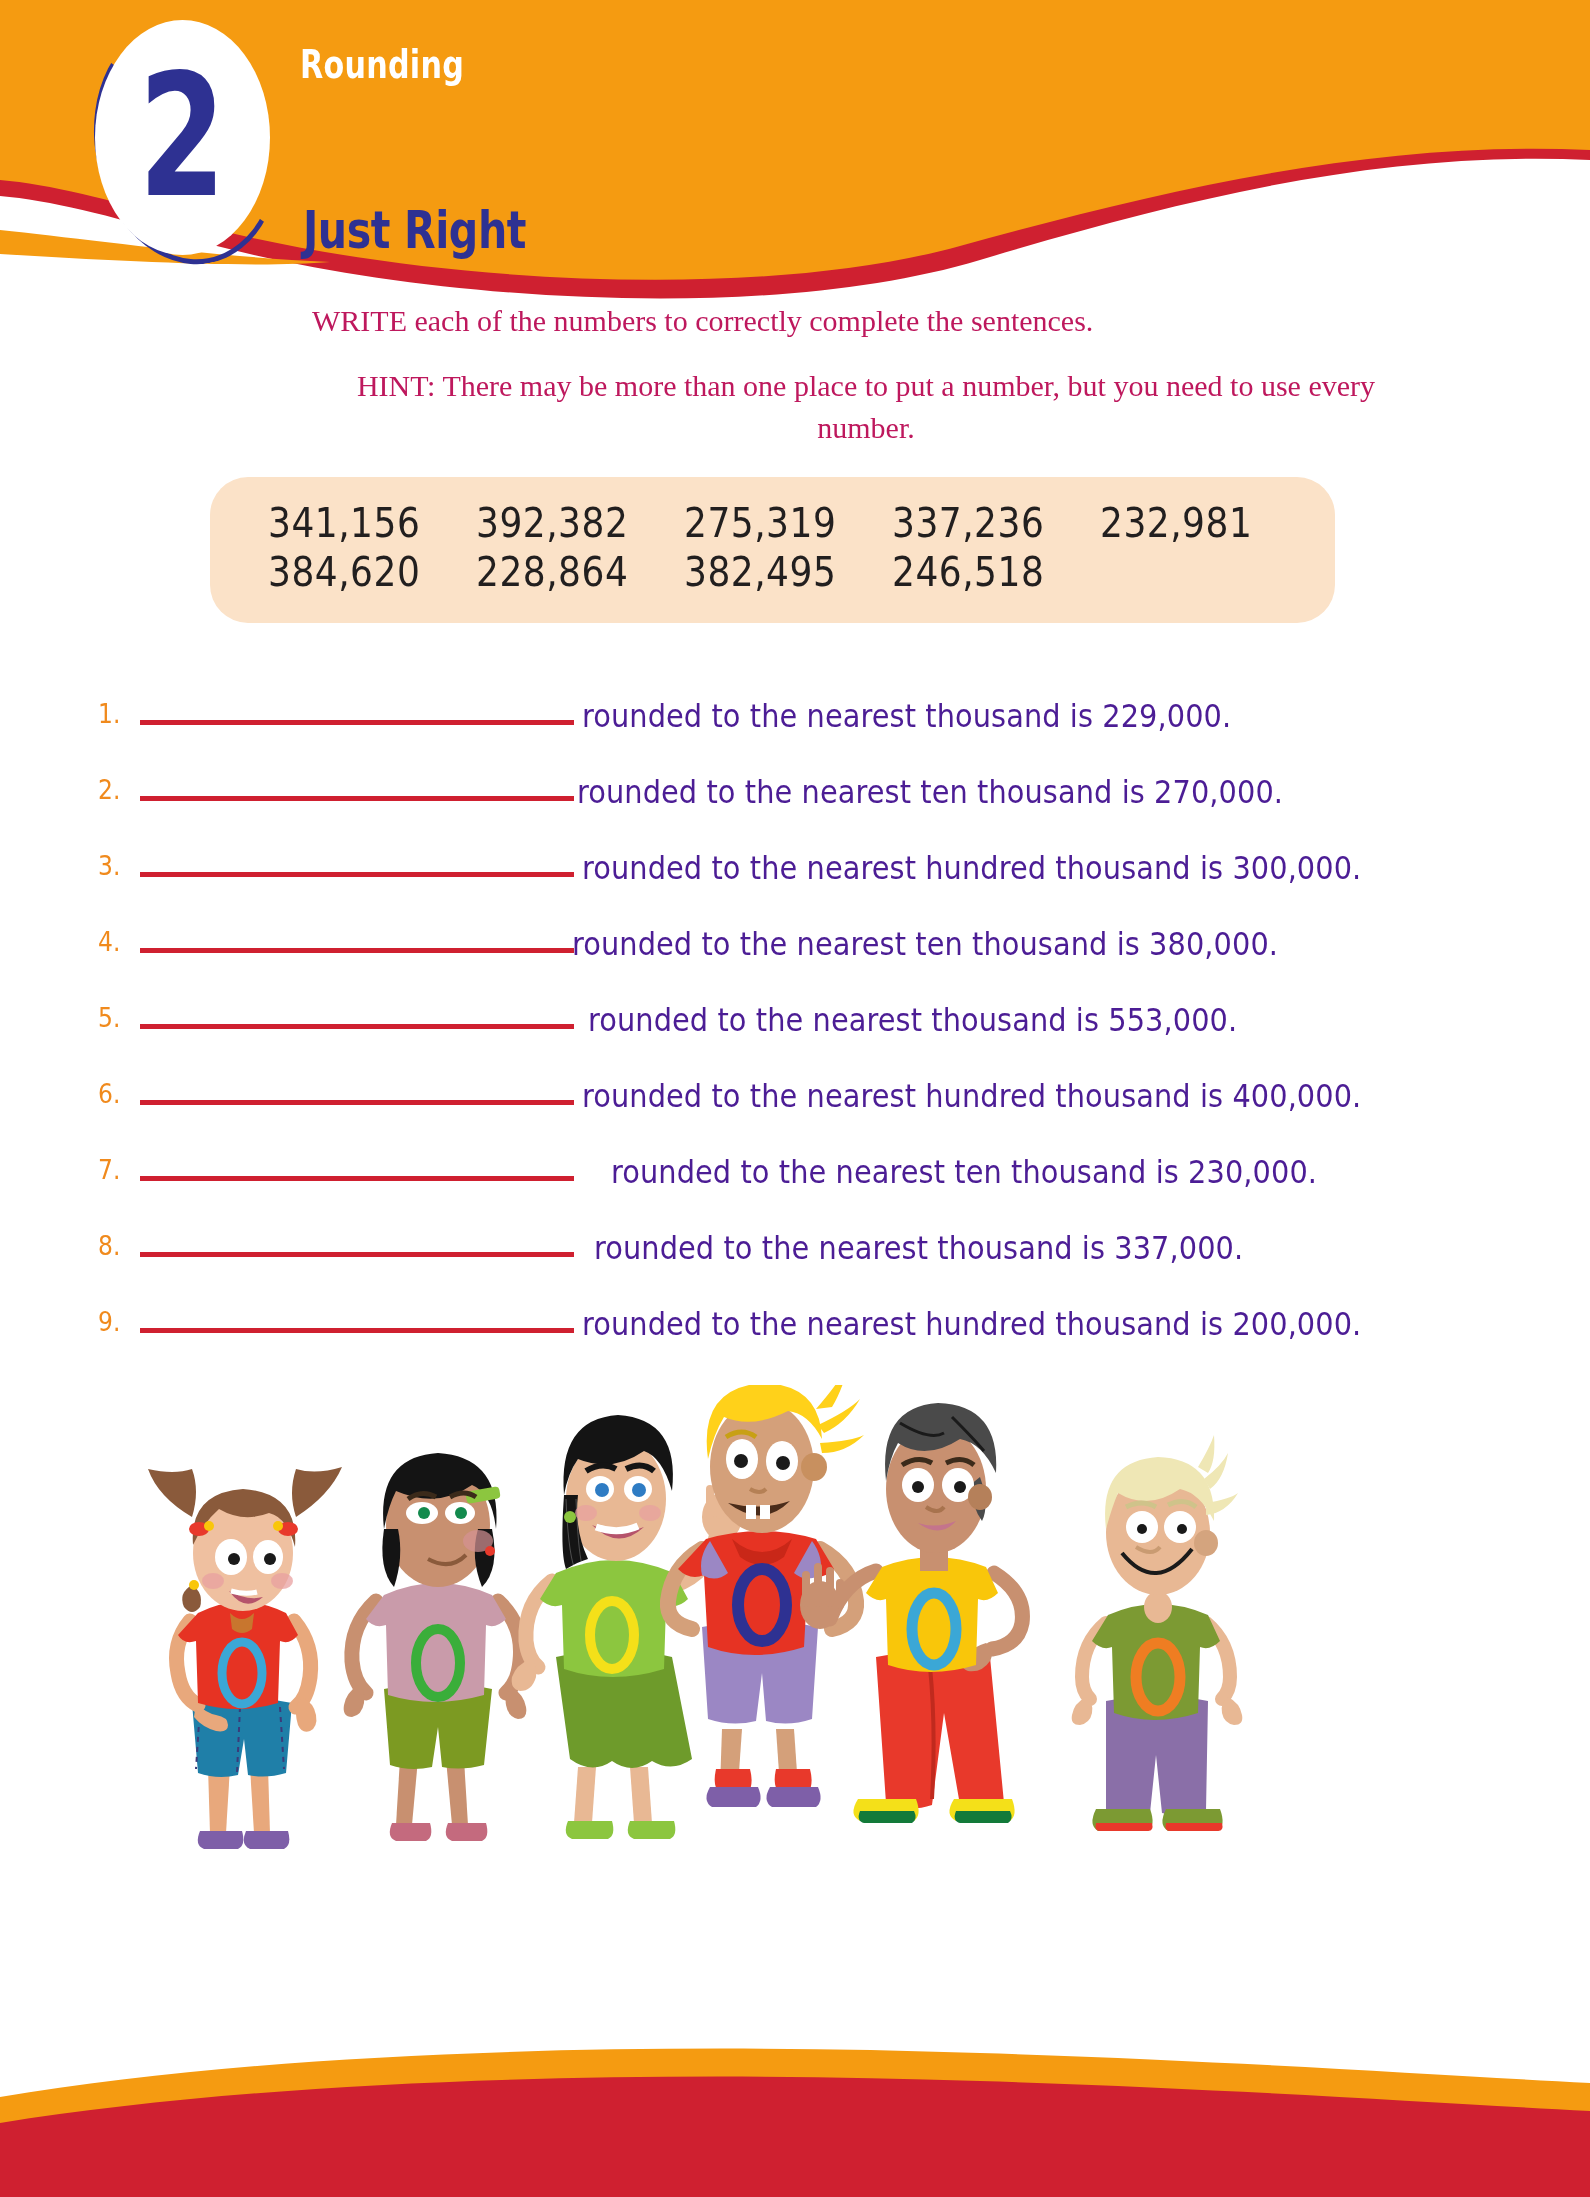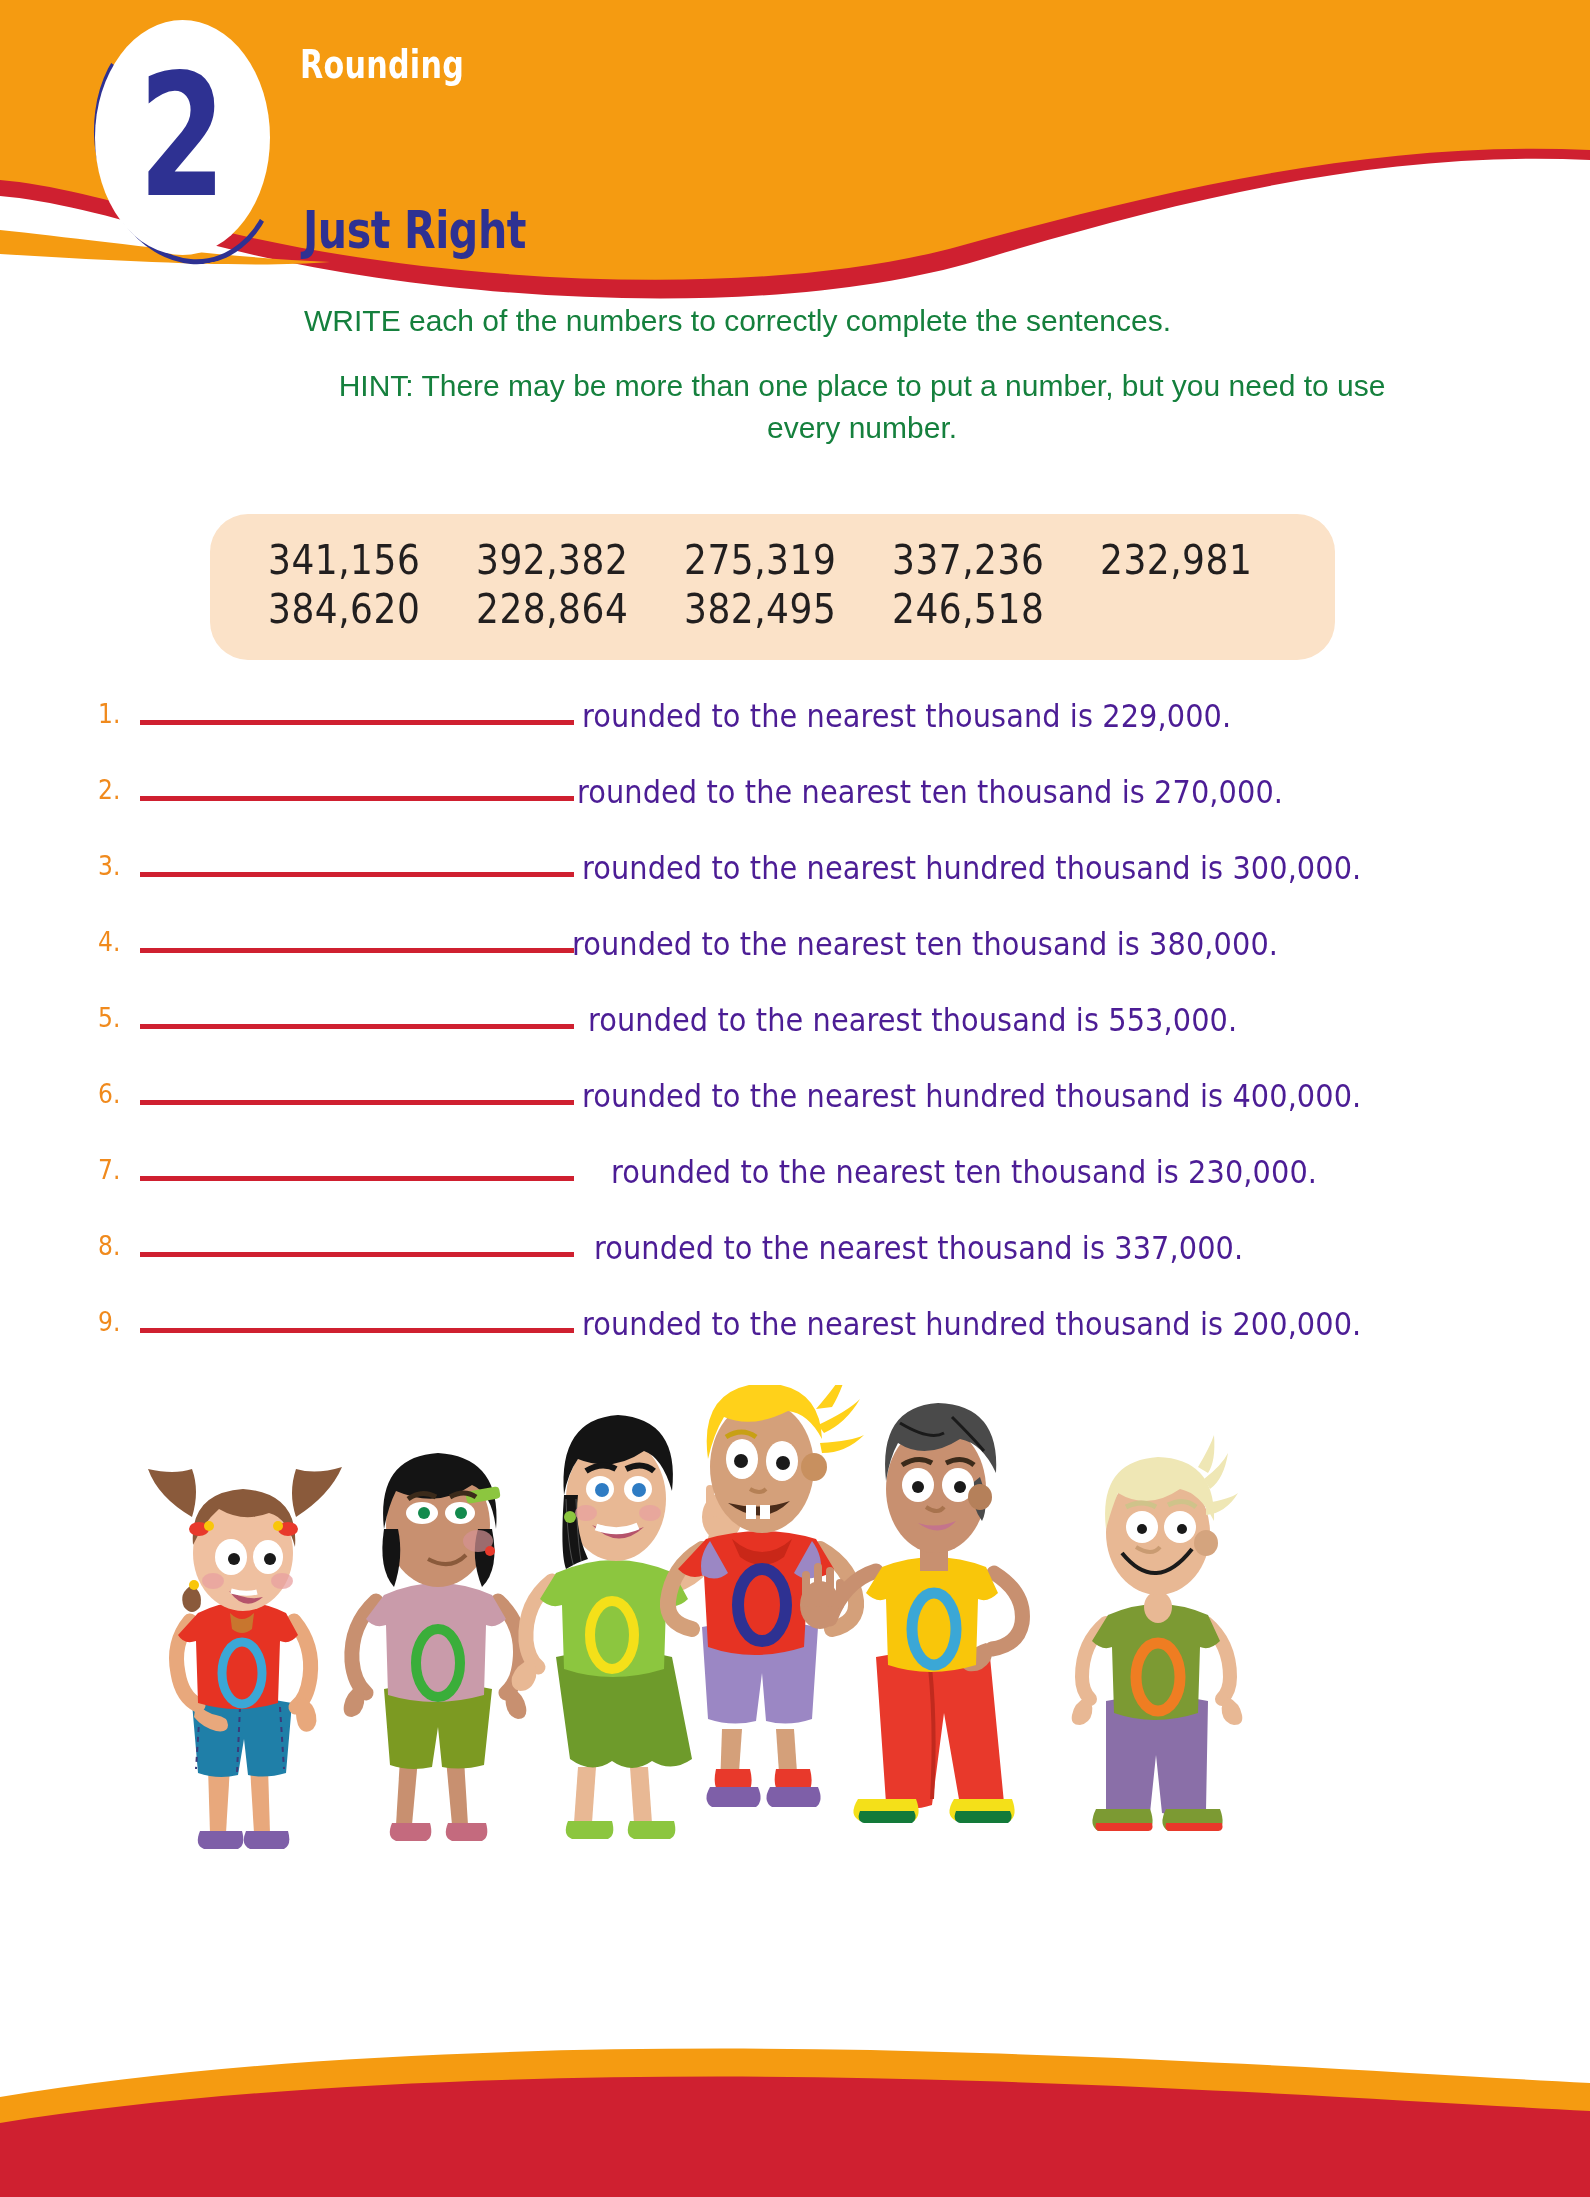--- a/index.html
+++ b/index.html
@@ -47,28 +47,28 @@
     position:absolute;left:303px;top:200px;
     font-family:"Liberation Sans Narrow","DejaVu Sans Condensed","Liberation Sans",sans-serif;
     font-weight:bold;font-size:52px;color:#2e3192;letter-spacing:-.5px;
     transform:scaleX(.88);transform-origin:left center;
     z-index:5;
   }
 
   
   .instructions{position:absolute;left:300px;top:300px;width:1120px;z-index:5;}
   .instr-line{
-    font-family:Liberation Sans, sans-serif;
-    font-size:30px;color:#15803d;line-height:1.42;margin:0 0 22px 4px;
+    font-family:Liberation Serif, serif;
+    font-size:30px;color:#be185d;line-height:1.42;margin:0 0 22px 12px;
   }
   .instr-line.hint{margin-bottom:0;text-align:center;}
 
   
   .numbox{
-    position:absolute;left:210px;top:514px;width:1125px;
+    position:absolute;left:210px;top:477px;width:1125px;
     background:#fbe2c8;border-radius:38px;
     padding:22px 0 26px 0;
     z-index:5;
   }
   .numrow{
     display:flex;padding-left:58px;
     font-family:"Liberation Sans Narrow","DejaVu Sans Condensed","Liberation Sans",sans-serif;
     font-weight:500;font-size:40px;color:#221f1f;letter-spacing:.5px;line-height:1.22;
   }
   .numrow span{width:208px;display:inline-block;}

